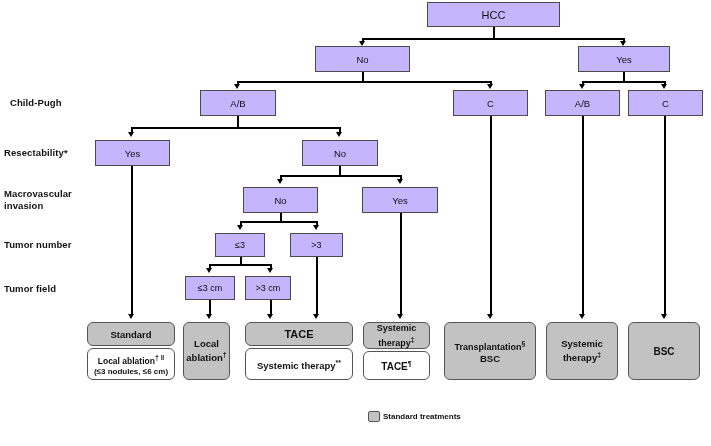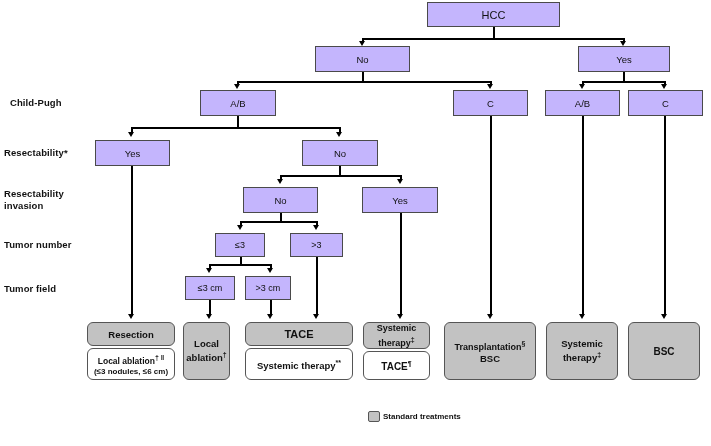--- a/index.html
+++ b/index.html
@@ -119,21 +119,21 @@
   .legend-swatch.std { background: #c2c2c2; }
   .legend-swatch.field { background: #ffffff; }
 </style>
 </head>
 <body>
 
 <div id="figure">
 
   <div class="row-label" style="left:10px; top:97px;">Child-Pugh</div>
   <div class="row-label" style="left:4px; top:147px;">Resectability*</div>
-  <div class="row-label" style="left:4px; top:188px;">Resectability
+  <div class="row-label" style="left:4px; top:188px;">Macrovascular
 invasion</div>
   <div class="row-label" style="left:4px; top:239px;">Tumor number</div>
   <div class="row-label" style="left:4px; top:283px;">Tumor field</div>
 
   <div class="vline" style="left:493px; top:27px; height:12px;"></div>
   <div class="hline" style="left:362px; top:38px; width:262px;"></div>
   <div class="vline" style="left:362px; top:38px; height:5px;"></div>
   <div class="arrow" style="left:359px; top:41px;"></div>
   <div class="vline" style="left:623px; top:38px; height:5px;"></div>
   <div class="arrow" style="left:620px; top:41px;"></div>
@@ -220,21 +220,21 @@
   <div class="node" style="left:243px; top:187px; width:75px; height:26px;">No</div>
   <div class="node" style="left:362px; top:187px; width:76px; height:26px;">Yes</div>
 
   <div class="node small" style="left:215px; top:233px; width:50px; height:24px;">≤3</div>
   <div class="node small" style="left:290px; top:233px; width:53px; height:24px;">&gt;3</div>
 
   <div class="node small" style="left:185px; top:276px; width:50px; height:24px;">≤3 cm</div>
   <div class="node small" style="left:245px; top:276px; width:46px; height:24px;">&gt;3 cm</div>
 
   <div class="tx std" style="left:87px; top:322px; width:88px; height:24px;">
-    <span>Resection</span>
+    <span>Standard</span>
   </div>
 
   <div class="tx field" style="left:87px; top:348px; width:88px; height:32px; flex-direction:column;">
     <span style="font-size:8.5px;"><span>Local ablation</span><sup>† ‖</sup></span>
     <span class="sub">(≤3 nodules, ≤6 cm)</span>
   </div>
 
   <div class="tx std" style="left:183px; top:322px; width:47px; height:58px; white-space:pre-line;">
     <span><span>Local
 ablation</span><sup>†</sup></span>

